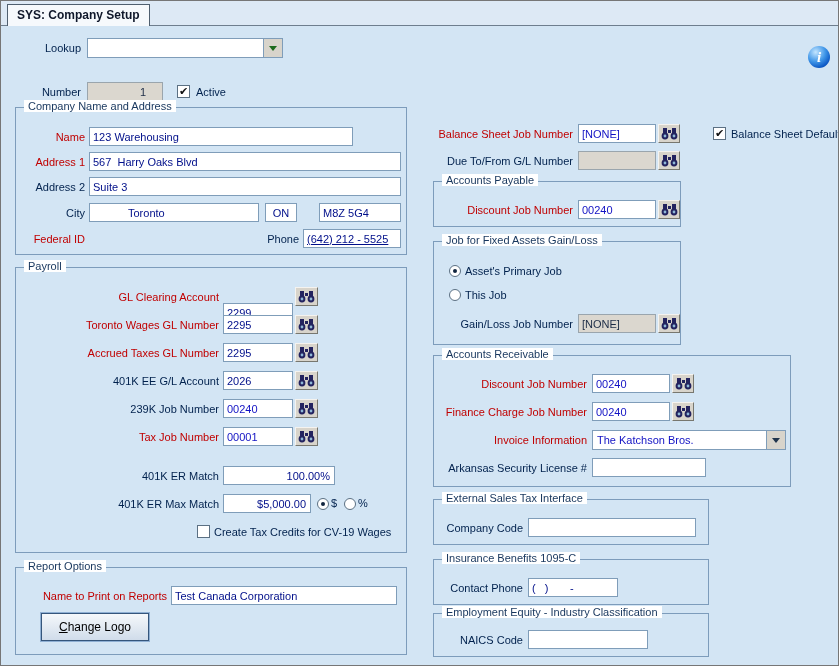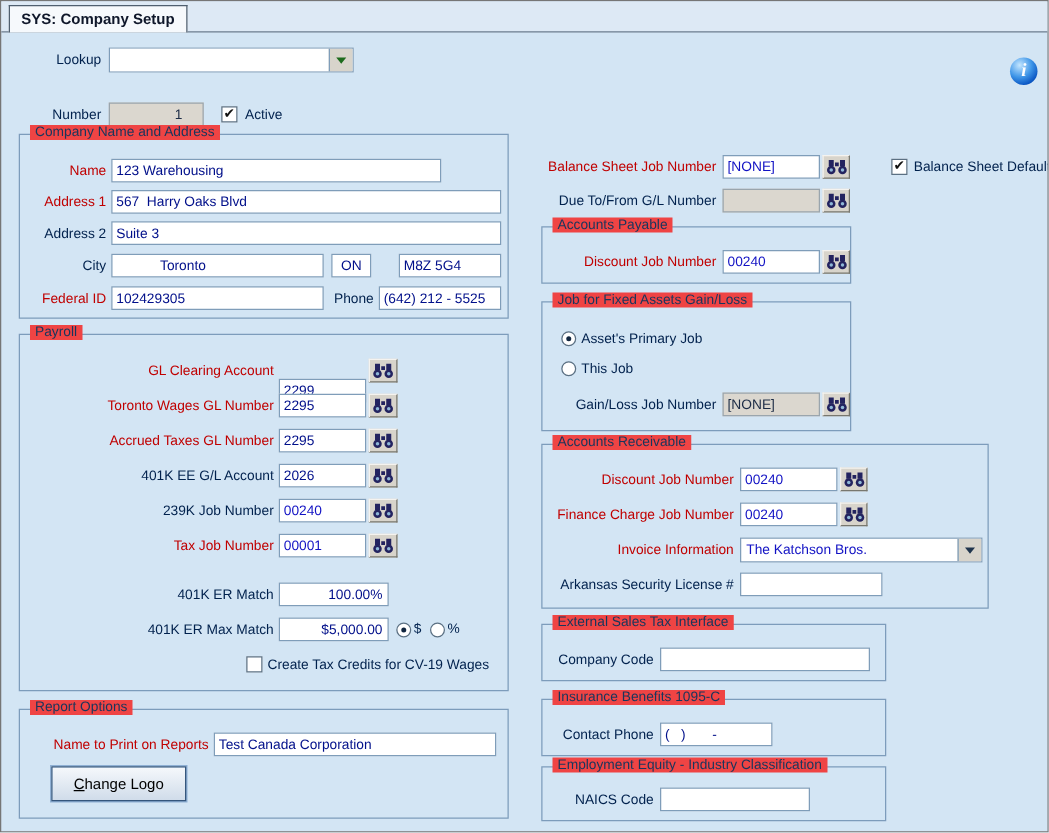--- a/index.html
+++ b/index.html
@@ -28,21 +28,21 @@
   .tb.dis{background:#dbd7cf;border-color:#9aa5ad;color:#1c2c46;}
   .tb.ralign{text-align:right;padding-right:16px;}
   .tb.center{text-align:center;}
   .btn3d{
     position:absolute;box-sizing:border-box;background:#d8d4cb;
     border:1px solid;border-color:#f5f3ef #77776f #77776f #f5f3ef;
     display:flex;align-items:center;justify-content:center;cursor:pointer;
   }
   .group{position:absolute;border:1px solid #7d9cbb;box-sizing:border-box;}
   .gt{
-    position:absolute;top:-8px;left:8px;background:#ef4444;padding:0 4px;
+    position:absolute;top:-8px;left:8px;background:#ffffff;padding:0 4px;
     font-size:11px;color:#17365d;white-space:nowrap;
   }
   .cb{
     position:absolute;width:13px;height:13px;box-sizing:border-box;background:#fff;
     border:1px solid #5b7083;font-size:11px;line-height:11px;text-align:center;
     color:#101010;cursor:pointer;overflow:hidden;
   }
   .radio{
     position:absolute;width:12px;height:12px;box-sizing:border-box;border-radius:50%;
     background:#fff;border:1px solid #5b7083;cursor:pointer;
@@ -110,23 +110,22 @@
   <input class="tb" style="left: 88px; top: 126px; width: 264px;" value="123 Warehousing">
   <span class="lbl r red" style="left:14px;top:155px;width:70px">Address 1</span>
   <input class="tb" style="left: 88px; top: 151px; width: 312px;" value="567  Harry Oaks Blvd">
   <span class="lbl r" style="left:14px;top:180px;width:70px">Address 2</span>
   <input class="tb" style="left: 88px; top: 176px; width: 312px;" value="Suite 3">
   <span class="lbl r" style="left:14px;top:206px;width:70px">City</span>
   <input class="tb" style="left: 88px; top: 202px; width: 170px; padding-left: 38px;" value="Toronto">
   <input class="tb center" style="left: 264px; top: 202px; width: 32px;" value="ON">
   <input class="tb" style="left: 318px; top: 202px; width: 82px;" value="M8Z 5G4">
   <span class="lbl r red" style="left:14px;top:232px;width:70px">Federal ID</span>
-  <input class="tb" style="left: 88px; top: 228px; width: 170px;" value="102429305">
   <span class="lbl r" style="left:258px;top:232px;width:40px">Phone</span>
-  <input class="tb" style="left: 302px; top: 228px; width: 98px;" value="(642) 212 - 5525">
+  <input class="tb" style="left: 302px; top: 228px; width: 98px; text-decoration: underline;" value="(642) 212 - 5525">
 
   <div class="group" style="left:14px;top:266px;width:392px;height:286px">
     <span class="gt">Payroll</span>
   </div>
 
   <span class="lbl r red" style="left:14px;top:290px;width:204px">GL Clearing Account</span>
   <input class="tb" style="left: 222px; top: 302px; width: 70px;" value="2299">
   <div class="btn3d" style="left:294px;top:286px;width:23px;height:19px">
     <svg width="17" height="13" viewBox="0 0 17 13">
         <path d="M2 1h4v5H2z M11 1h4v5h-4z M7 3h3v3H7z" fill="#23235f"></path>
@@ -191,21 +190,21 @@
     <svg width="17" height="13" viewBox="0 0 17 13">
         <path d="M2 1h4v5H2z M11 1h4v5h-4z M7 3h3v3H7z" fill="#23235f"></path>
         <circle cx="4" cy="9" r="3.4" fill="#23235f"></circle>
         <circle cx="13" cy="9" r="3.4" fill="#23235f"></circle>
         <circle cx="4" cy="9" r="1.4" fill="#8fb8d8"></circle>
         <circle cx="13" cy="9" r="1.4" fill="#8fb8d8"></circle>
       </svg>
   </div>
 
   <span class="lbl r" style="left:14px;top:469px;width:204px">401K ER Match</span>
-  <input class="tb ralign" style="left: 222px; top: 465px; width: 88px; padding-right: 4px;" value="100.00%">
+  <input class="tb ralign" style="left: 222px; top: 465px; width: 112px; padding-right: 4px;" value="100.00%">
 
   <span class="lbl r" style="left:14px;top:497px;width:204px">401K ER Max Match</span>
   <input class="tb ralign" style="left: 222px; top: 493px; width: 88px; padding-right: 4px;" value="$5,000.00">
   <div class="radio" style="left:316px;top:497px">
       <div class="dot"></div>
     </div>
   <span class="lbl" style="left:330px;top:496px">$</span>
   <div class="radio" style="left:343px;top:497px"></div>
   <span class="lbl" style="left:357px;top:496px">%</span>
 

